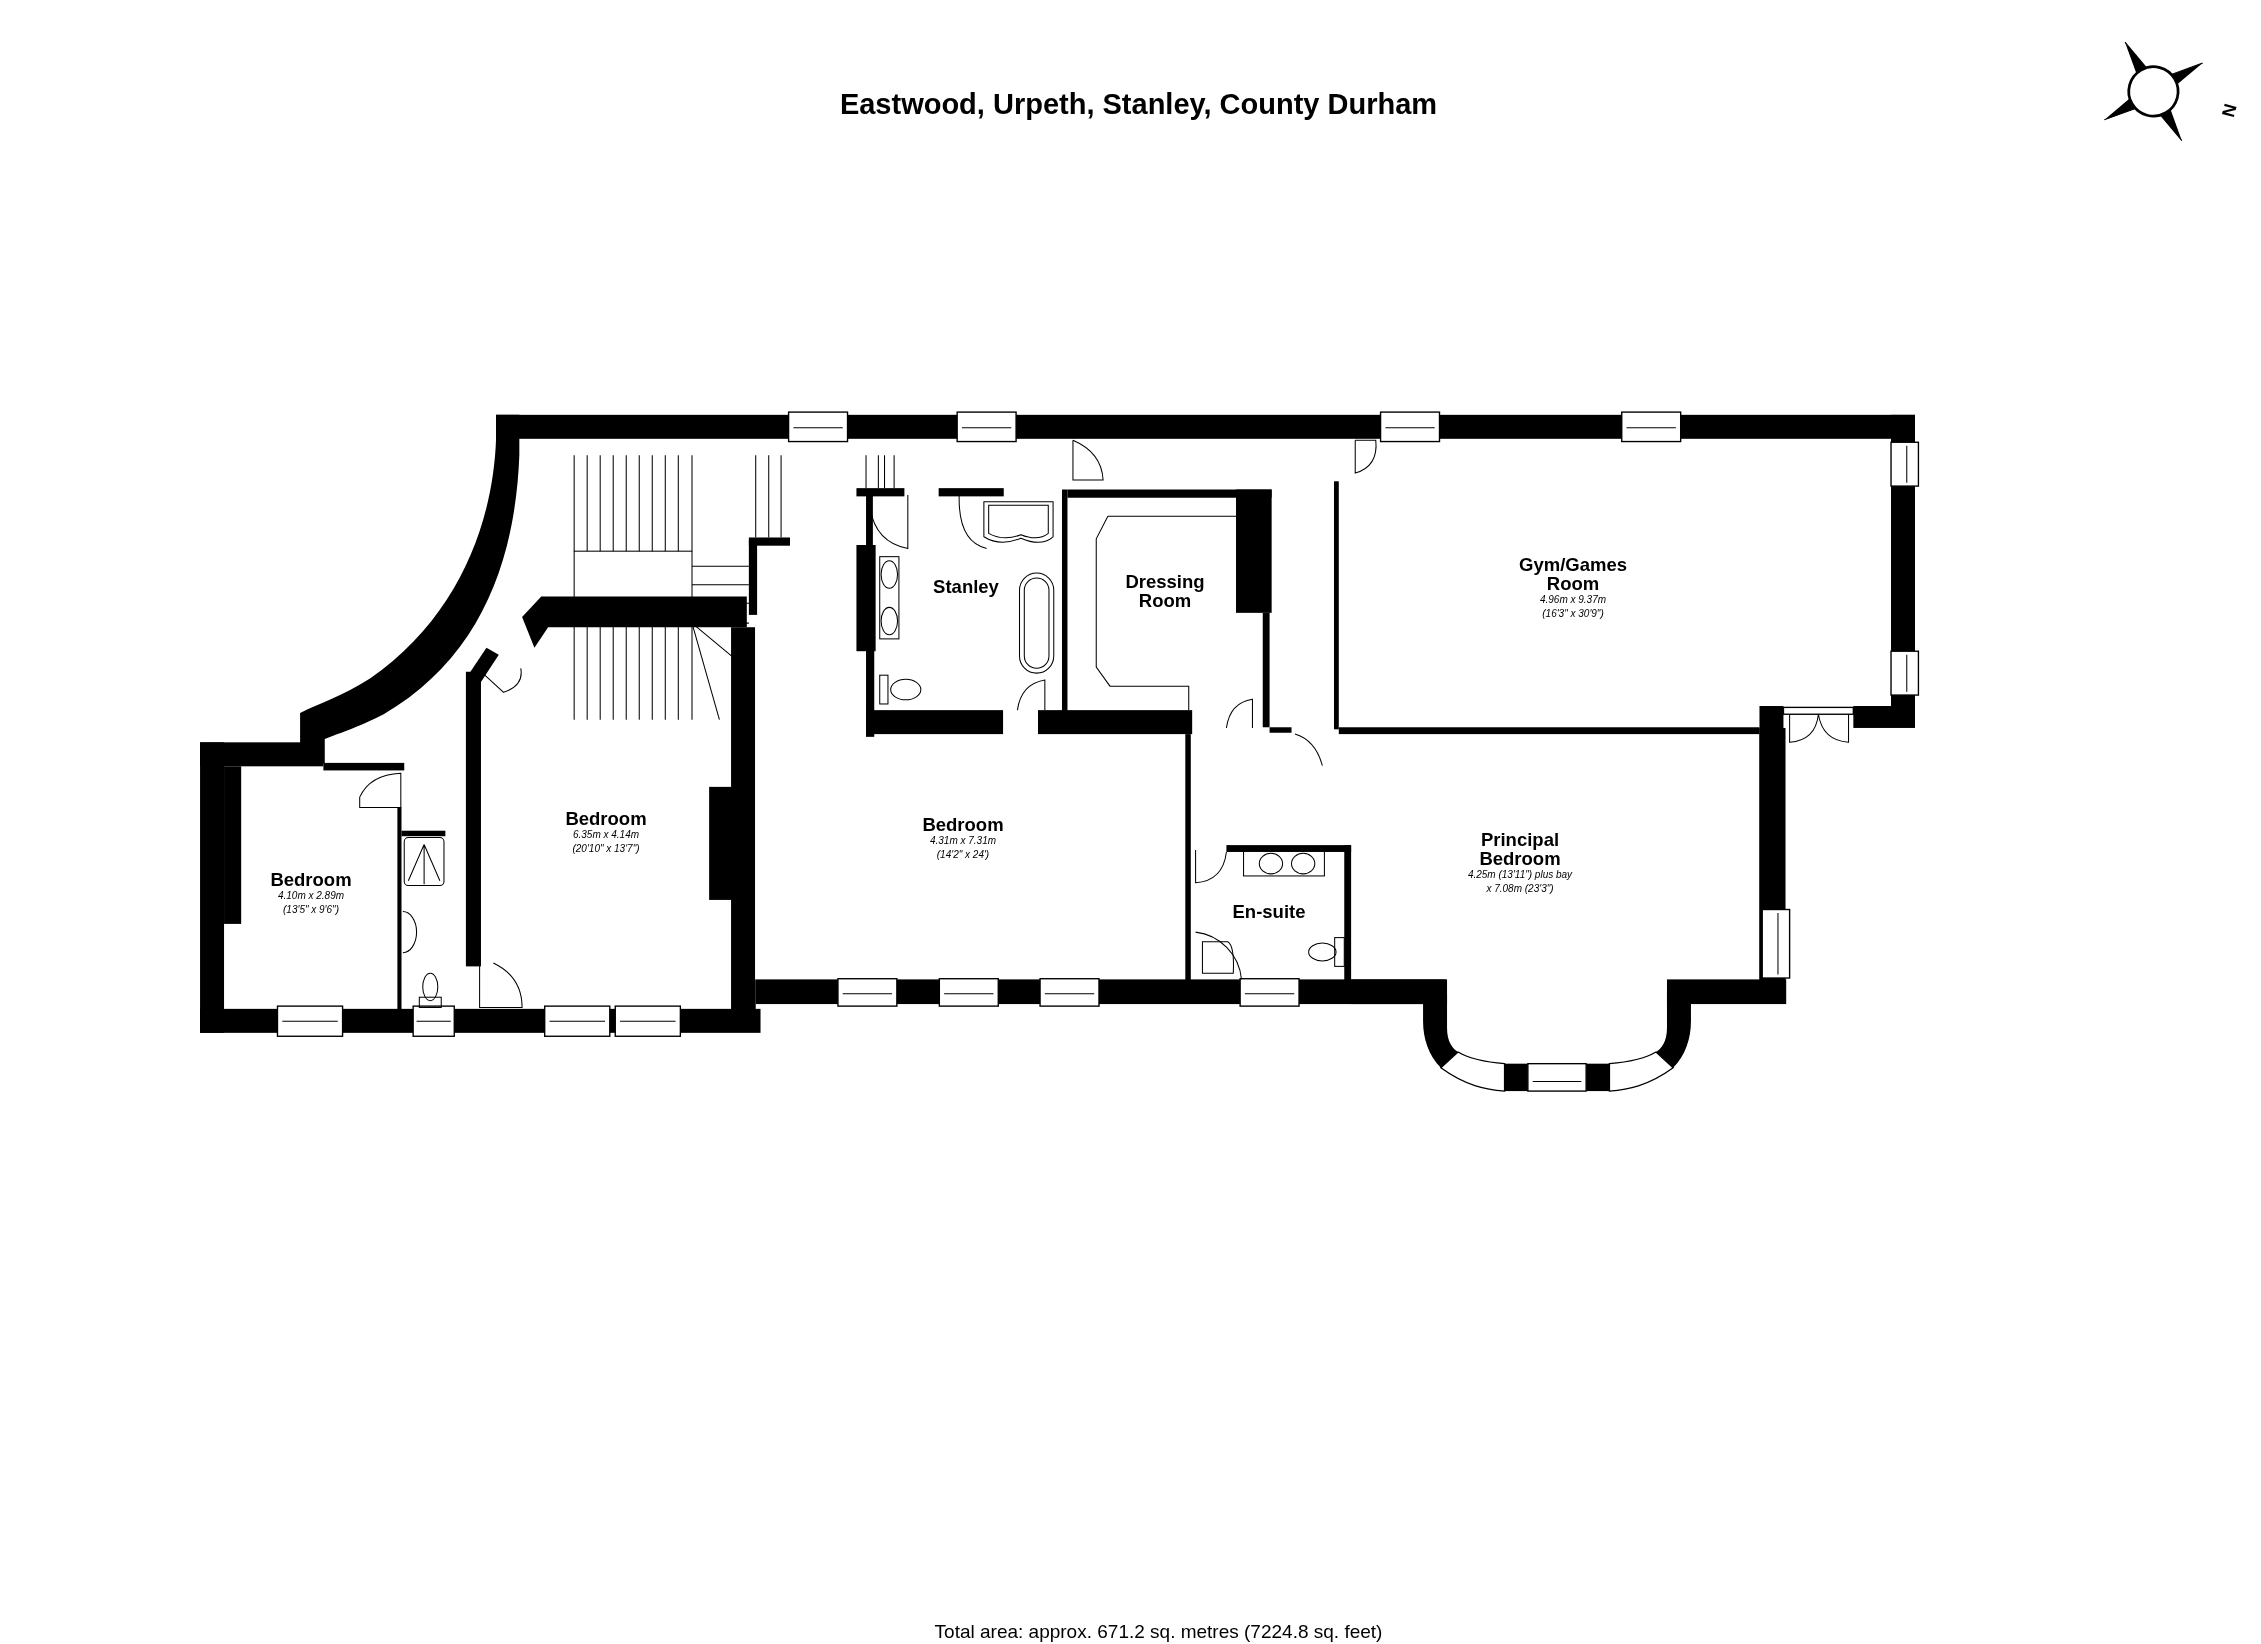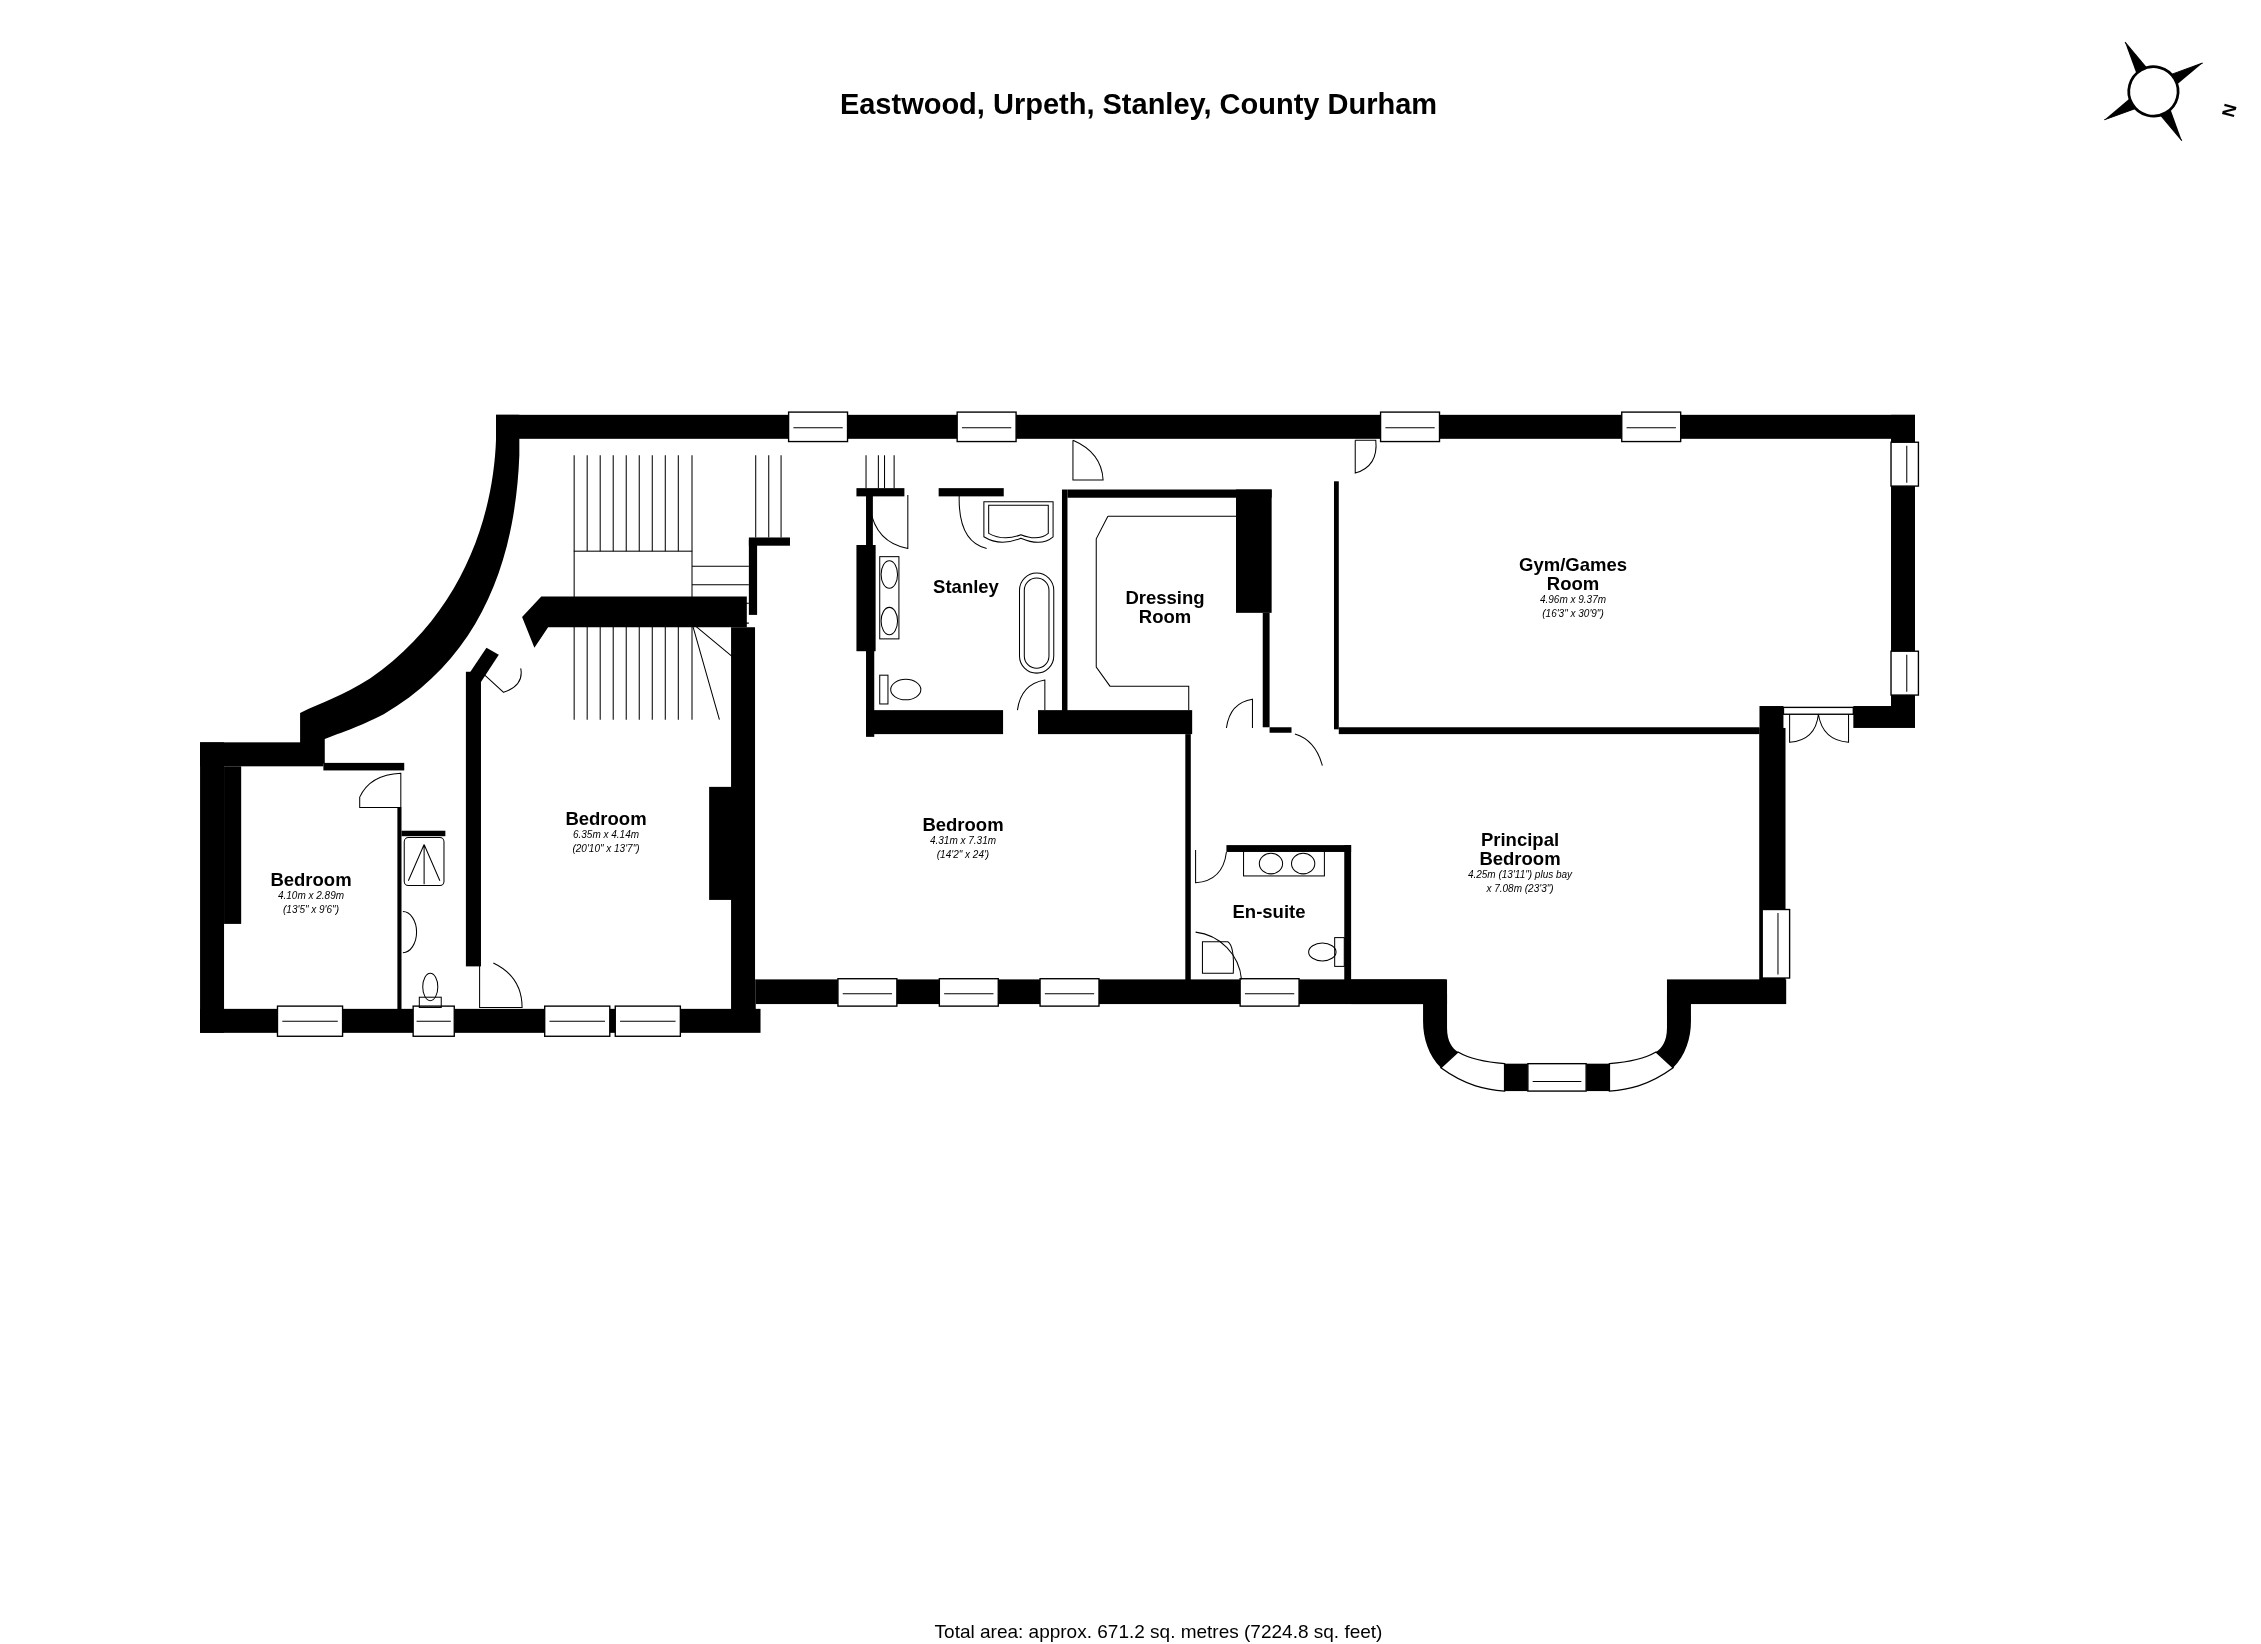--- a/index.html
+++ b/index.html
@@ -214,21 +214,21 @@
   <span class="d">(13'5" x 9'6")</span>
 </div>
 <div class="lbl" style="left:606px; top:809px;">
   <span class="n">Bedroom</span>
   <span class="d">6.35m x 4.14m</span>
   <span class="d">(20'10" x 13'7")</span>
 </div>
 <div class="lbl" style="left:966px; top:577px;">
   <span class="n">Stanley</span>
 </div>
-<div class="lbl" style="left:1165px; top:572px;margin-top:16px;">
+<div class="lbl" style="left:1165px; top:572px;">
   <span class="n">Dressing</span>
   <span class="n">Room</span>
 </div>
 <div class="lbl" style="left:963px; top:815px;">
   <span class="n">Bedroom</span>
   <span class="d">4.31m x 7.31m</span>
   <span class="d">(14'2" x 24')</span>
 </div>
 <div class="lbl" style="left:1573px; top:555px;">
   <span class="n">Gym/Games</span>

